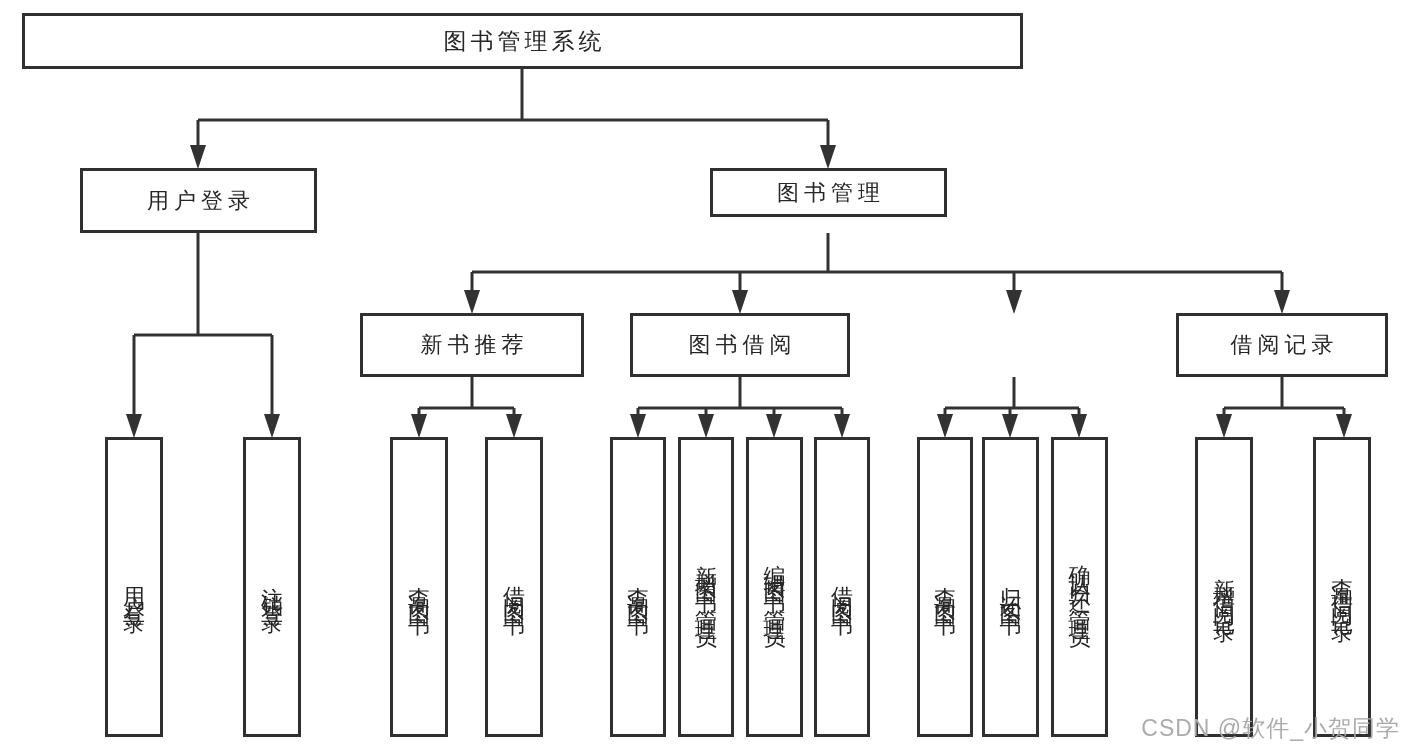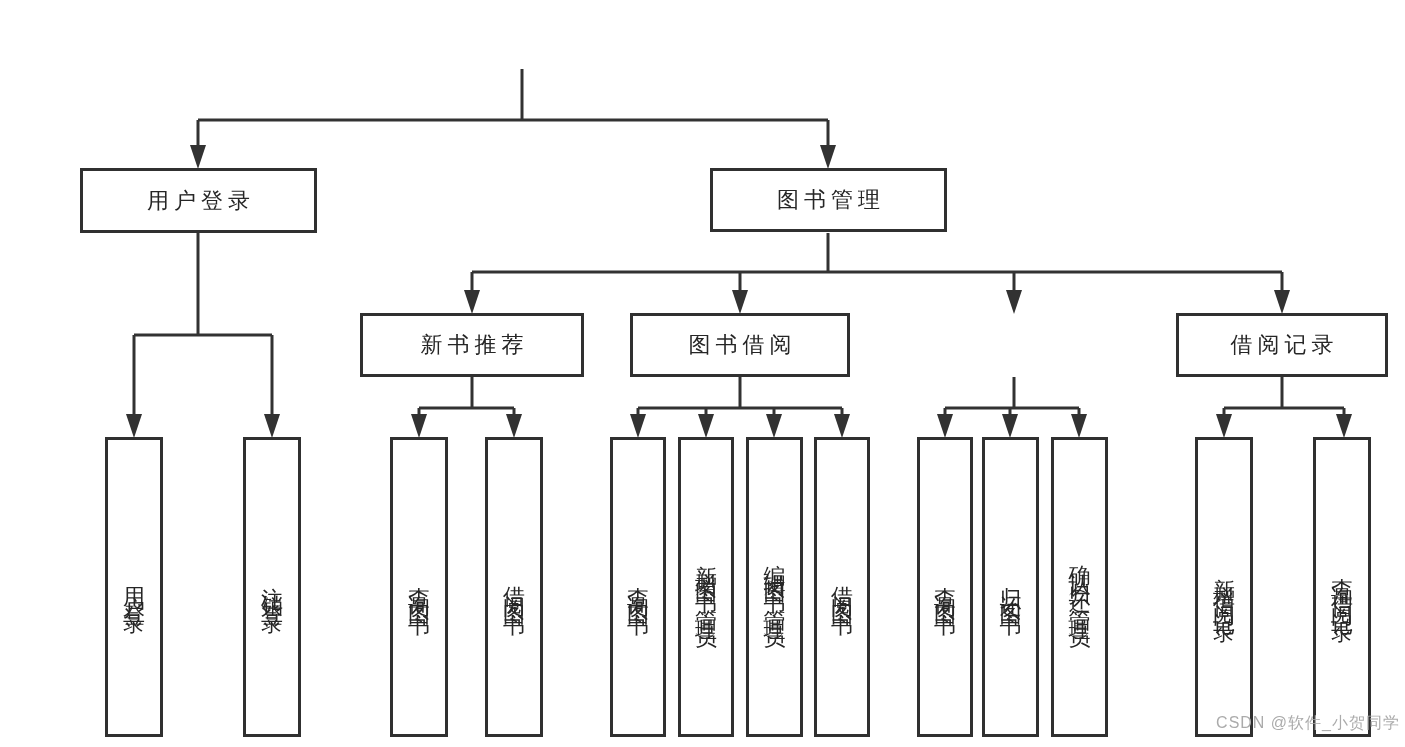--- a/index.html
+++ b/index.html
@@ -43,21 +43,21 @@
     text-orientation: mixed;
     font-size: 22px;
     letter-spacing: 9px;
     line-height: 1;
     white-space: nowrap;
   }
   .watermark {
     position: absolute;
     top: 713px;
     right: 5px;
-    font-size: 16px;
+    font-size: 23px;
     color: #ababab;
     letter-spacing: 1px;
     z-index: 6;
     white-space: nowrap;
   }
 </style>
 </head>
 <body>
 
 <div class="canvas">
@@ -124,25 +124,28 @@
       <path d="M766 414 L782 414 L774 438 Z"></path>
       <path d="M834 414 L850 414 L842 438 Z"></path>
       <path d="M937 414 L953 414 L945 438 Z"></path>
       <path d="M1002 414 L1018 414 L1010 438 Z"></path>
       <path d="M1071 414 L1087 414 L1079 438 Z"></path>
       <path d="M1216 414 L1232 414 L1224 438 Z"></path>
       <path d="M1336 414 L1352 414 L1344 438 Z"></path>
     </g>
   </svg>
 
+  <div class="node" style="left:22px; top:13px; width:1001px; height:56px;">
+    <span class="root-label">图书管理系统</span>
+  </div>
 
   <div class="node" style="left:80px; top:168px; width:237px; height:65px;">
     <span class="h-label">用户登录</span>
   </div>
-  <div class="node" style="left:710px; top:168px; width:237px; height:64px;text-align:center;">
+  <div class="node" style="left:710px; top:168px; width:237px; height:49px;text-align:center;">
     <span class="h-label">图书管理</span>
   </div>
 
   <div class="node" style="left:360px; top:313px; width:224px; height:64px;">
     <span class="h-label">新书推荐</span>
   </div>
   <div class="node" style="left:630px; top:313px; width:220px; height:64px;">
     <span class="h-label">图书借阅</span>
   </div>
   <div class="node" style="left:1176px; top:313px; width:212px; height:64px;">

